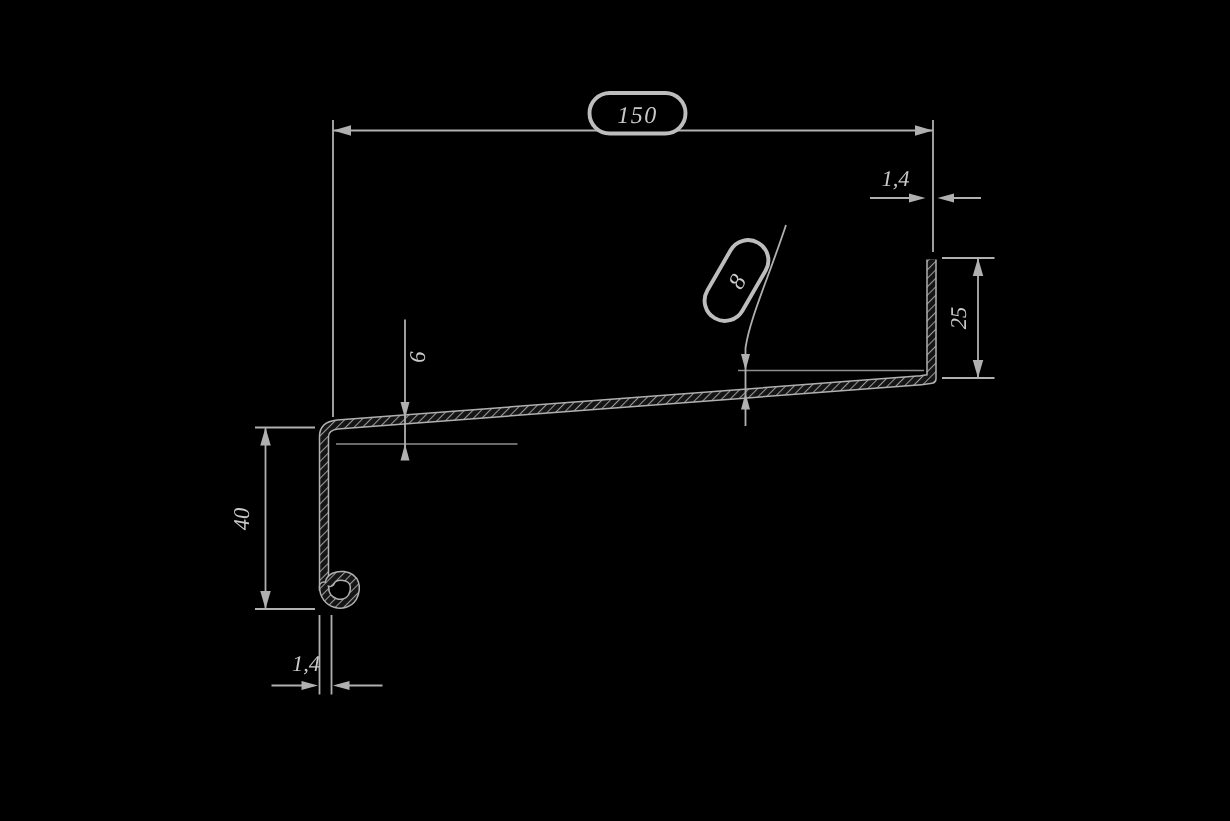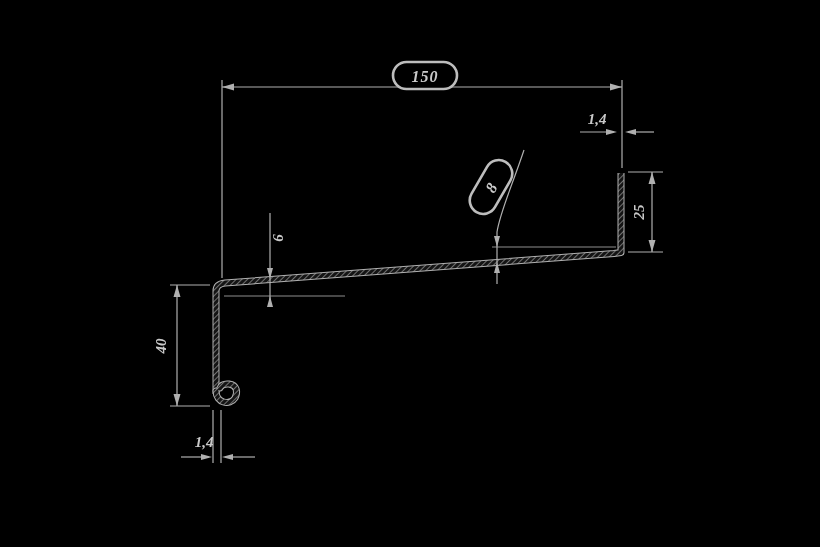--- a/index.html
+++ b/index.html
@@ -1,17 +1,17 @@
 <!DOCTYPE html>
 <html><head>
 <meta charset="utf-8">
 <style>
   html,body{margin:0;padding:0;background:#000;}
   .stage{position:relative;width:820px;height:547px;background:#0ea5e9;overflow:hidden;
-         font-family:"Liberation Serif", serif;font-weight:bold;}
+         font-family:"Liberation Serif", serif;}
   svg text{font-family:"Liberation Serif", serif;font-style:italic;fill:#c9c9c9;}
   .balloon-text{font-size:16px;letter-spacing:1px;}
 </style>
 </head>
 <body>
 
 <div class="stage">
 <svg width="820" height="547" viewBox="0 0 820 547">
 
   <defs>

